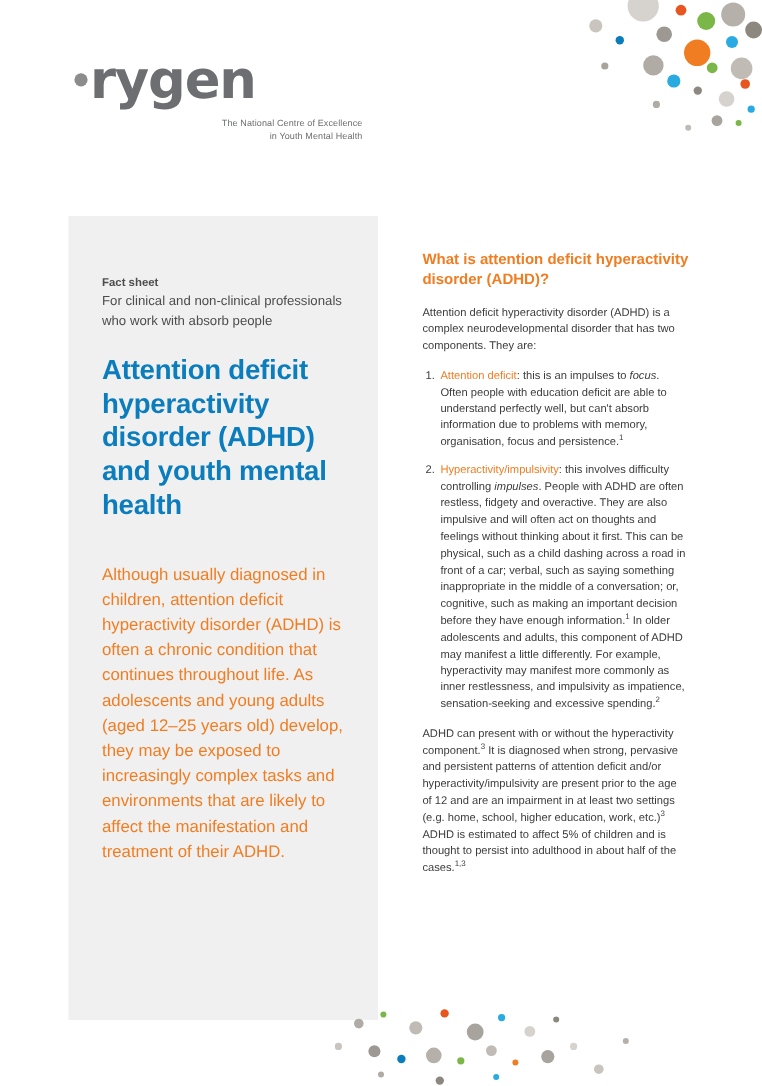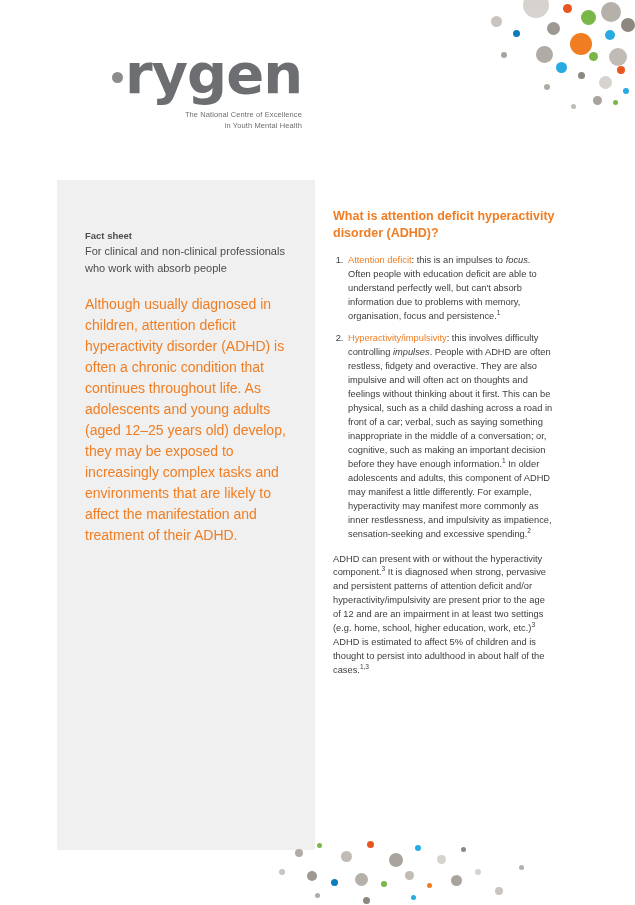--- a/index.html
+++ b/index.html
@@ -48,27 +48,26 @@
 
   
   .logo-block {
     position: absolute;
     left: 62px;
     top: 46px;
     width: 240px;
   }
   .logo-word {
     font-family: "DejaVu Sans", sans-serif;
-    font-size: 56px;
+    font-size: 44px;
     font-weight: bold;
     letter-spacing: -1px;
     color: #6d6e71;
     line-height: 1;
     white-space: nowrap;
-    text-align: right;
   }
   .logo-word .o-dot {
     display: inline-block;
     width: 11px;
     height: 11px;
     border-radius: 50%;
     background: #8c8c8c;
     margin-right: 2px;
     vertical-align: 10px;
   }
@@ -121,21 +120,21 @@
     line-height: 1.5;
     margin: 0 0 28px 0;
   }
   .lead-para.second {
     margin-top: 34px;
   }
 
   
   .right-col {
     position: absolute;
-    left: 333px;
+    left: 352px;
     top: 208px;
     width: 222px;
   }
   .rc-heading {
     font-size: 12.5px;
     font-weight: bold;
     color: #f07d22;
     line-height: 1.35;
     margin: 0 0 12px 0;
   }
@@ -206,26 +205,28 @@
     </div>
   </div>
 
   <div class="left-col">
     <div class="left-inner">
       <p class="fact-label">Fact sheet</p>
       <p class="fact-sub">
         <span>For clinical and non-clinical professionals</span><br>
         <span>who work with absorb people</span>
       </p>
+      <h1 class="doc-title">Attention deficit hyperactivity disorder (ADHD) and youth mental health</h1>
       <p class="lead-para">Although usually diagnosed in children, attention deficit hyperactivity disorder (ADHD) is often a chronic condition that continues throughout life. As adolescents and young adults (aged 12–25 years old) develop, they may be exposed to increasingly complex tasks and environments that are likely to affect the manifestation and treatment of their ADHD.</p>
     </div>
   </div>
 
   <div class="right-col">
     <h2 class="rc-heading">What is attention deficit hyperactivity disorder (ADHD)?</h2>
+    <p class="rc-para">Attention deficit hyperactivity disorder (ADHD) is a complex neurodevelopmental disorder that has two components. They are:</p>
 
     <ol class="rc-list">
       <li>
         <span class="term">Attention deficit</span><span>: this is an impulses to </span><span class="it">focus</span><span>. Often people with education deficit are able to understand perfectly well, but can't absorb information due to problems with memory, organisation, focus and persistence.</span><sup>1</sup>
       </li>
       <li>
         <span class="term">Hyperactivity/impulsivity</span><span>: this involves difficulty controlling </span><span class="it">impulses</span><span>. People with ADHD are often restless, fidgety and overactive. They are also impulsive and will often act on thoughts and feelings without thinking about it first. This can be physical, such as a child dashing across a road in front of a car; verbal, such as saying something inappropriate in the middle of a conversation; or, cognitive, such as making an important decision before they have enough information.</span><sup>1</sup><span> In older adolescents and adults, this component of ADHD may manifest a little differently. For example, hyperactivity may manifest more commonly as inner restlessness, and impulsivity as impatience, sensation-seeking and excessive spending.</span><sup>2</sup>
       </li>
     </ol>
 

